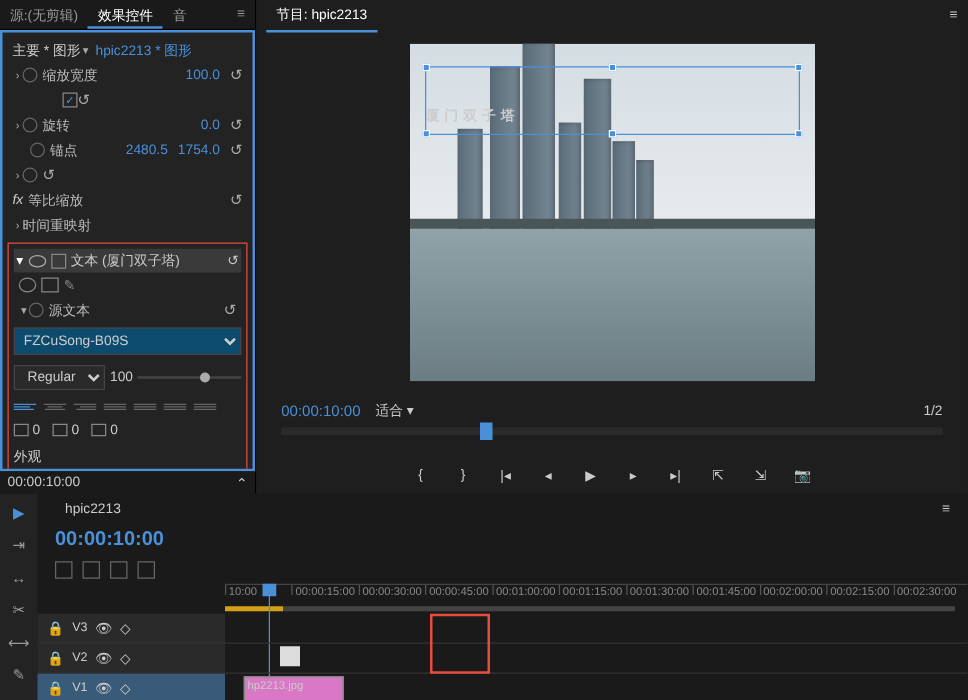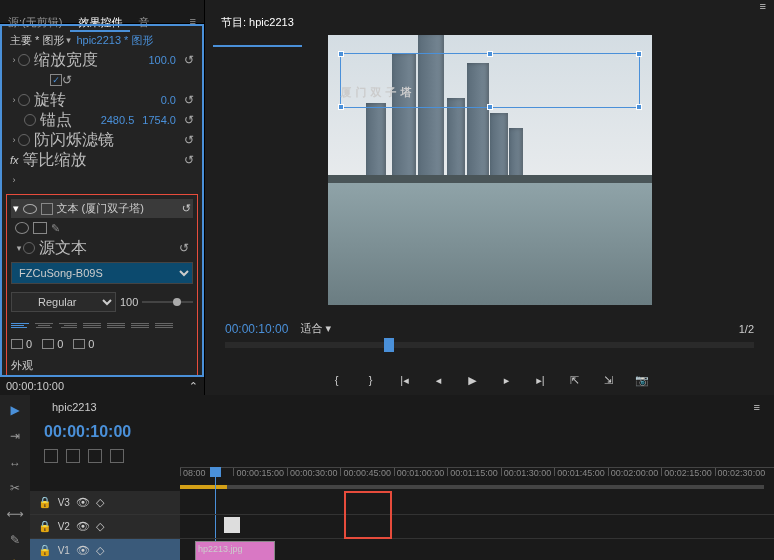--- a/index.html
+++ b/index.html
@@ -1,53 +1,53 @@
 <!DOCTYPE html>
 <html><head>
 <meta charset="utf-8">
 <style>
 *{margin:0;padding:0;box-sizing:border-box;font-family:Arial,"Microsoft YaHei",sans-serif;font-size:11px;color:#ccc}
 body{background:#1a1a1a;width:774px;height:560px;overflow:hidden;position:relative}
 .app{display:flex;flex-direction:column;height:100%}
 .top{display:flex;height:395px}
 .left-panel{width:205px;background:#232323;border-right:1px solid #000;display:flex;flex-direction:column}
 .tabs{display:flex;height:24px;background:#1a1a1a;border-bottom:1px solid #000}
-.tab{padding:15px 8px;font-size:11px;color:#999}
+.tab{padding:5px 8px;font-size:11px;color:#999}
 .tab.active{color:#fff;border-bottom:2px solid #4a90d9}
 .panel-body{flex:1;overflow:hidden;padding:4px;border:2px solid #4a90d9}
 .prop-row{display:flex;align-items:center;height:20px;padding:2px 4px;position:relative}
 .prop-row .chev{width:8px;text-align:center;color:#aaa;font-size:9px}
 .prop-row .stopwatch{width:12px;height:12px;border:1px solid #666;border-radius:50%;margin-right:4px}
-.prop-row .label{flex:1;color:#bbb;font-size:16px}
+.prop-row .label{flex:1;color:#bbb;font-size:11px}
 .prop-row .val{color:#4a90d9;font-size:11px;margin-right:8px}
 .prop-row .reset{color:#aaa;font-size:12px}
 .red-box{border:1px solid #e74c3c;padding:4px;margin-top:4px}
 .header-row{display:flex;align-items:center;gap:4px;padding:2px;background:#3a3a3a}
 .eye{width:14px;height:10px;border:1px solid #aaa;border-radius:50%}
 .shape-row{display:flex;gap:4px;padding:4px}
 .shape{width:14px;height:12px;border:1px solid #888}
 .font-select{width:100%;background:#0c4a6e;border:1px solid #444;color:#ccc;padding:3px;margin:4px 0}
 .weight-row{display:flex;gap:4px;align-items:center;margin:4px 0}
-.weight-select{background:#2a2a2a;border:1px solid #444;color:#ccc;padding:2px 22px;flex:0 0 70px}
+.weight-select{background:#2a2a2a;border:1px solid #444;color:#ccc;padding:2px 6px;flex:0 0 70px}
 .slider{flex:1;height:2px;background:#444;position:relative}
 .slider-thumb{width:8px;height:8px;border-radius:50%;background:#aaa;position:absolute;top:-3px;left:60%}
 .align-row{display:flex;gap:6px;margin:6px 0}
 .align-btn{width:18px;height:14px;display:flex;flex-direction:column;gap:1px;justify-content:center}
 .al{height:1px;background:#666}
 .align-btn.active .al{background:#4a90d9}
 .spacing-row{display:flex;gap:10px;margin:6px 0;align-items:center}
 .sp-item{display:flex;align-items:center;gap:3px;font-size:9px;color:#4a90d9}
 .sp-icon{width:12px;height:10px;border:1px solid #888}
 .appearance{margin-top:8px}
 .checkbox{width:12px;height:12px;border:1px solid #888;display:flex;align-items:center;justify-content:center}
 .checkbox.checked::after{content:"✓";font-size:9px;color:#4a90d9}
 .tc-footer{height:18px;background:#1a1a1a;display:flex;align-items:center;padding:0 6px;font-size:10px;color:#4a90d9}
 
 .right-panel{flex:1;display:flex;flex-direction:column;background:#1e1e1e}
-.rtabs{height:24px;display:flex;padding:0 8px;align-items:flex-start}
+.rtabs{height:24px;display:flex;padding:0 8px;align-items:center}
 .program{flex:1;display:flex;align-items:center;justify-content:center;position:relative}
 .monitor{width:324px;height:270px;background:#333;position:relative;overflow:hidden}
 .sky{position:absolute;top:0;left:0;right:0;height:55%;background:linear-gradient(#d4dde3,#e8ebed)}
 .water{position:absolute;bottom:0;left:0;right:0;height:45%;background:linear-gradient(#8fa3a8,#6b7d82)}
 .bridge{position:absolute;top:52%;left:0;right:0;height:8px;background:#4a5558}
 .building{position:absolute;bottom:45%;background:linear-gradient(90deg,#5a6b78,#7a8b98);box-shadow:inset -2px 0 4px rgba(0,0,0,0.3)}
 .b1{left:12%;width:20px;height:80px}
 .b2{left:20%;width:24px;height:130px}
 .b3{left:28%;width:26px;height:150px}
 .b4{left:37%;width:18px;height:85px}
@@ -138,30 +138,30 @@
      <span style="width:14px"></span>
      <span class="stopwatch"></span>
      <span class="label">锚点</span>
      <span class="val">2480.5</span>
      <span class="val">1754.0</span>
      <span class="reset">↺</span>
     </div>
     <div class="prop-row">
      <span class="chev">›</span>
      <span class="stopwatch"></span>
-     <span class="label">防闪烁滤镜</span>
      <span class="reset">↺</span>
     </div>
     <div class="prop-row">
      <span style="font-style:italic;margin-right:4px">fx</span>
      <span class="label">等比缩放</span>
      <span class="reset">↺</span>
     </div>
     <div class="prop-row">
      <span class="chev">›</span>
+     <span class="label">时间重映射</span>
     </div>
 
     <div class="red-box">
      <div class="header-row">
       <span class="chev" style="color:#fff">▾</span>
       <span class="eye"></span>
       <span style="width:12px;height:12px;border:1px solid #888"></span>
       <span>文本 (厦门双子塔)</span>
       <span style="flex:1"></span>
       <span class="reset">↺</span>
@@ -327,21 +327,21 @@
    <div class="tl-tc-row">
     <div class="tl-icons">
      <div class="tl-icon"></div>
      <div class="tl-icon"></div>
      <div class="tl-icon"></div>
      <div class="tl-icon"></div>
     </div>
    </div>
    <div class="ruler">
     <div class="ruler-marks">
-     <div class="mark" style="left:0%">08:00</div>
+     <div class="mark" style="left:0%">10:00</div>
      <div class="mark" style="left:9%">00:00:15:00</div>
      <div class="mark" style="left:18%">00:00:30:00</div>
      <div class="mark" style="left:27%">00:00:45:00</div>
      <div class="mark" style="left:36%">00:01:00:00</div>
      <div class="mark" style="left:45%">00:01:15:00</div>
      <div class="mark" style="left:54%">00:01:30:00</div>
      <div class="mark" style="left:63%">00:01:45:00</div>
      <div class="mark" style="left:72%">00:02:00:00</div>
      <div class="mark" style="left:81%">00:02:15:00</div>
      <div class="mark" style="left:90%">00:02:30:00</div>

